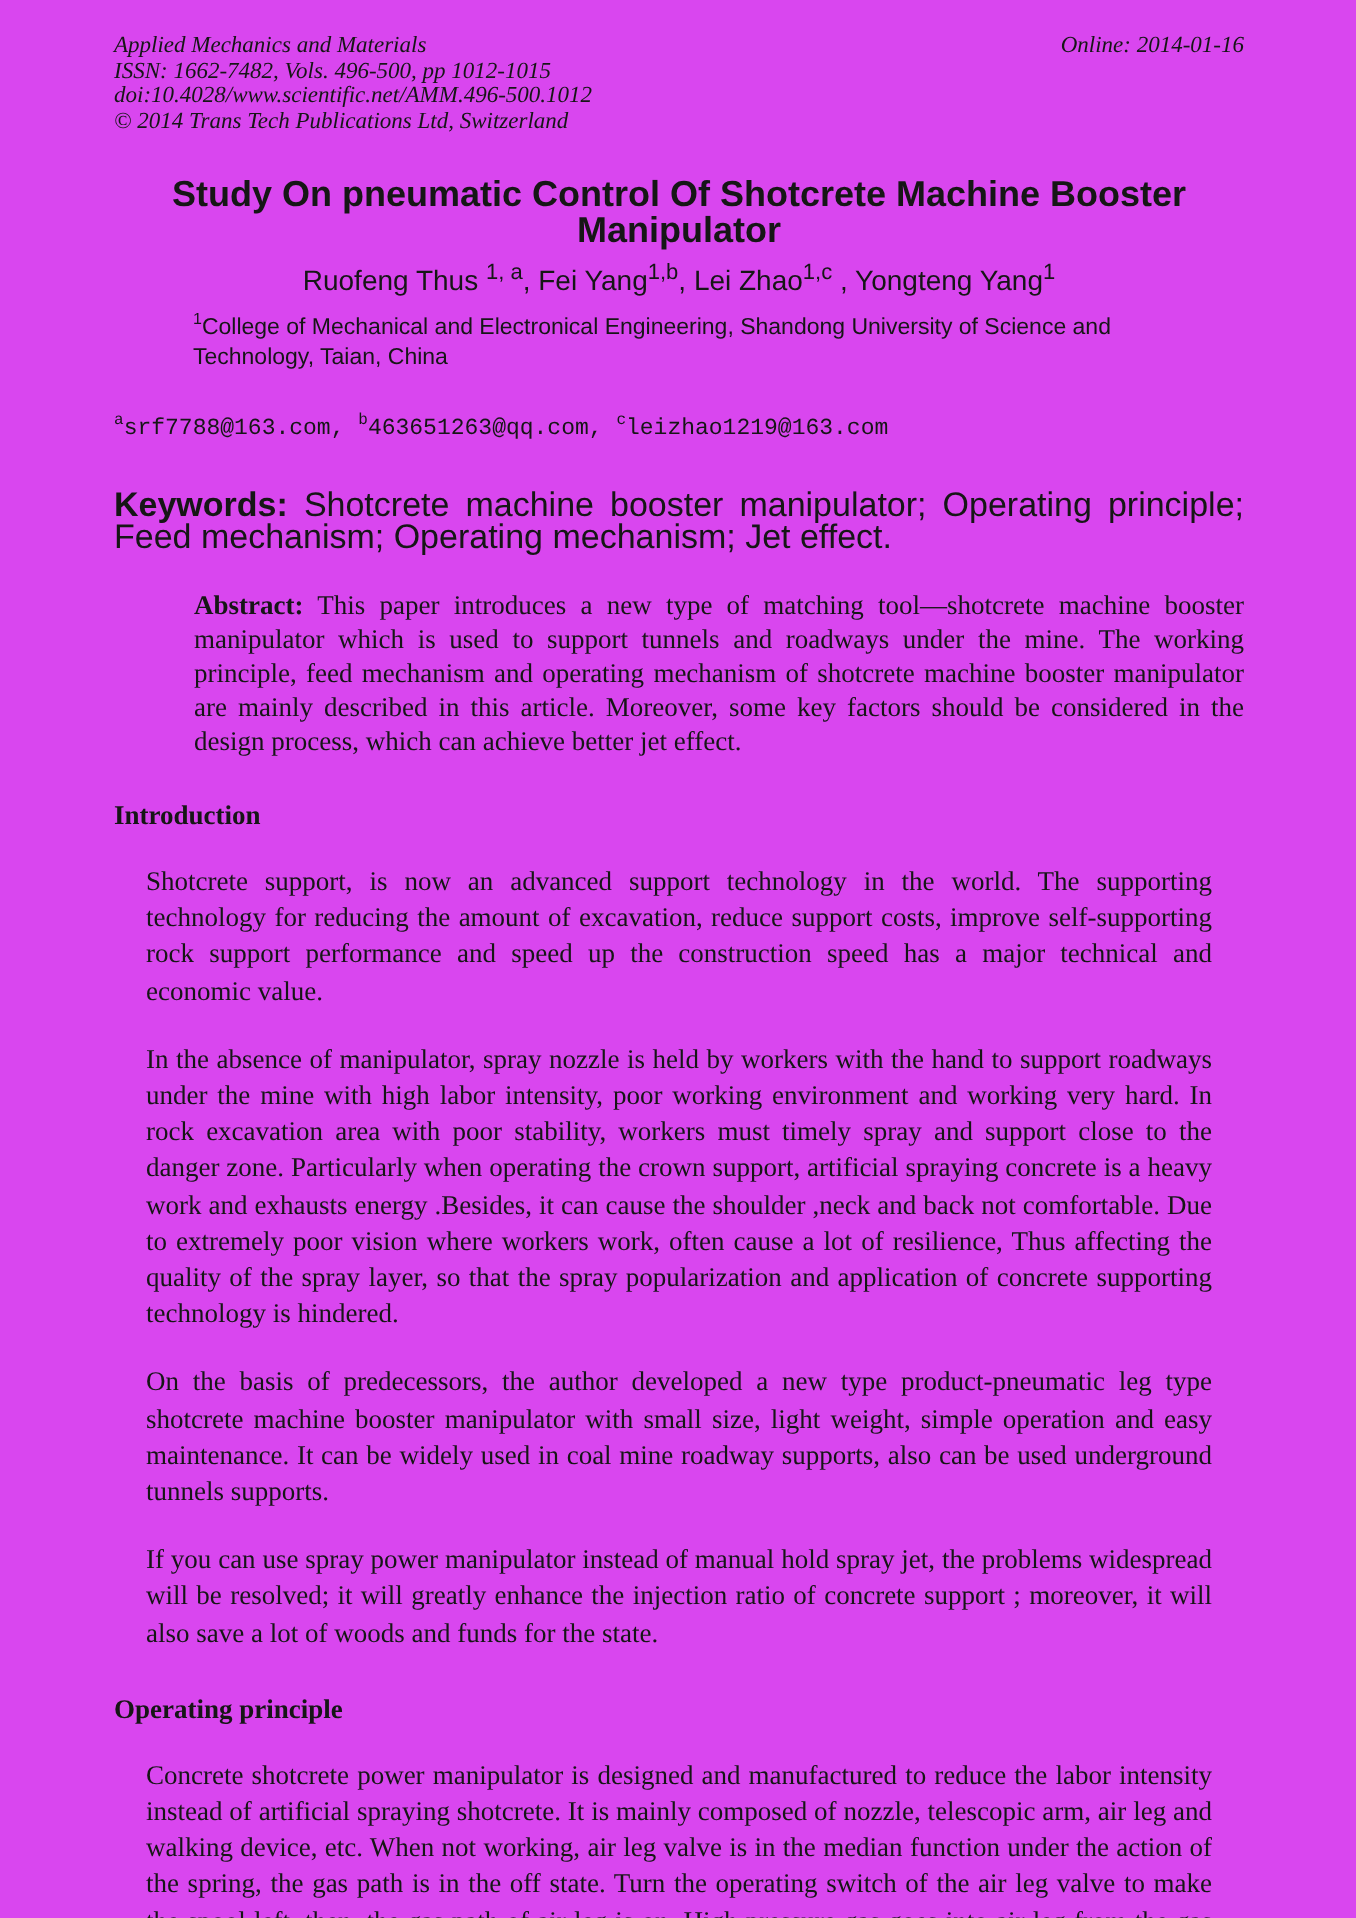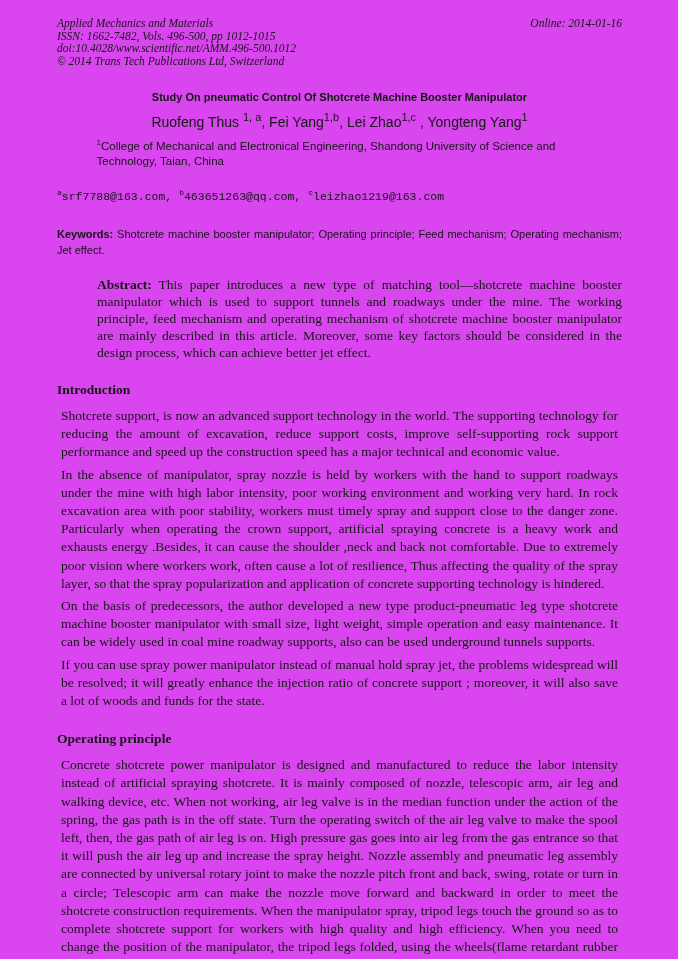--- a/index.html
+++ b/index.html
@@ -29,21 +29,21 @@
     line-height: 12.5px;
   }
   .header-left div { white-space: nowrap; }
   .header-right { white-space: nowrap; }
   
   .title {
     margin-top: 21px;
     text-align: center;
     font-family: "Liberation Sans", sans-serif;
     font-weight: bold;
-    font-size: 11px;
+    font-size: 18px;
     line-height: 18px;
   }
   .authors {
     margin-top: 7px;
     text-align: center;
     font-family: "Liberation Sans", sans-serif;
     font-size: 14px;
     line-height: 18px;
   }
   .authors sup {
@@ -66,21 +66,21 @@
     margin-top: 22px;
     text-align: left;
     font-family: Liberation Mono, monospace;
     font-size: 11.5px;
     line-height: 14px;
   }
   
   .keywords {
     margin-top: 23px;
     font-family: "Liberation Sans", sans-serif;
-    font-size: 11px;
+    font-size: 17px;
     line-height: 15.5px;
     text-align: justify;
   }
   .keywords .kw-label { font-weight: bold; }
   
   .abstract {
     margin-top: 18px;
     font-family: "Liberation Serif", serif;
     font-size: 13.5px;
     line-height: 17px;
@@ -90,21 +90,21 @@
   .abstract .ab-label { font-weight: bold; }
   .section-heading {
     margin-top: 21px;
     margin-bottom: 9px;
     font-family: "Liberation Serif", serif;
     font-weight: bold;
     font-size: 13.5px;
     line-height: 16px;
   }
   .section p {
-    margin: 4px;
+    margin: 16px;
     font-family: "Liberation Serif", serif;
     font-size: 13.5px;
     line-height: 18.2px;
     text-align: justify;
   }
 </style>
 </head>
 <body>
 
 <div class="page">

